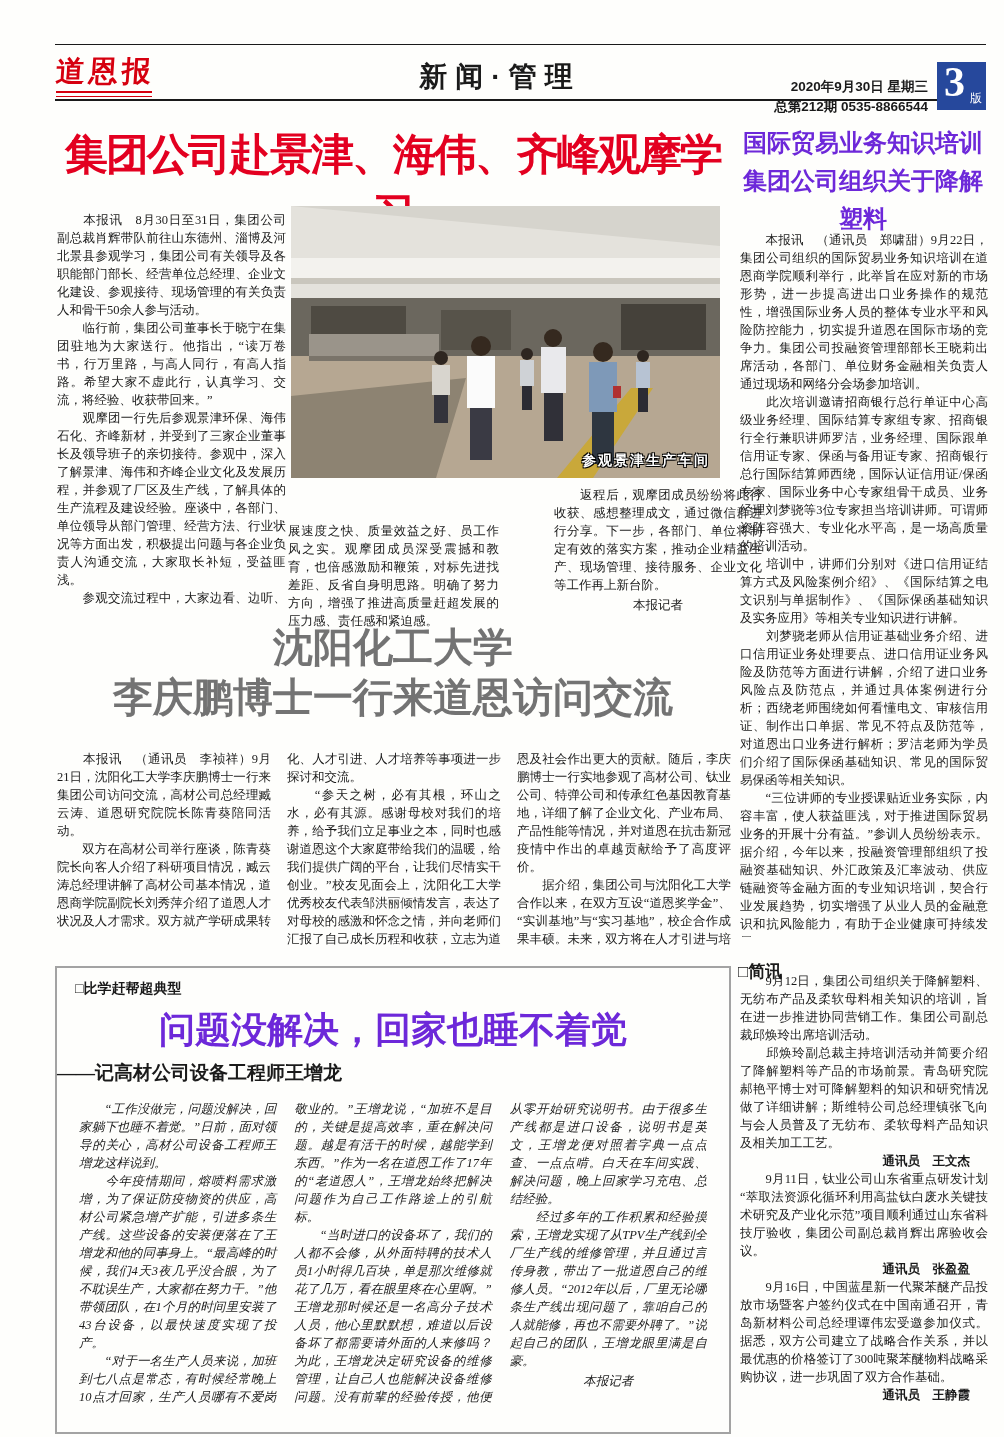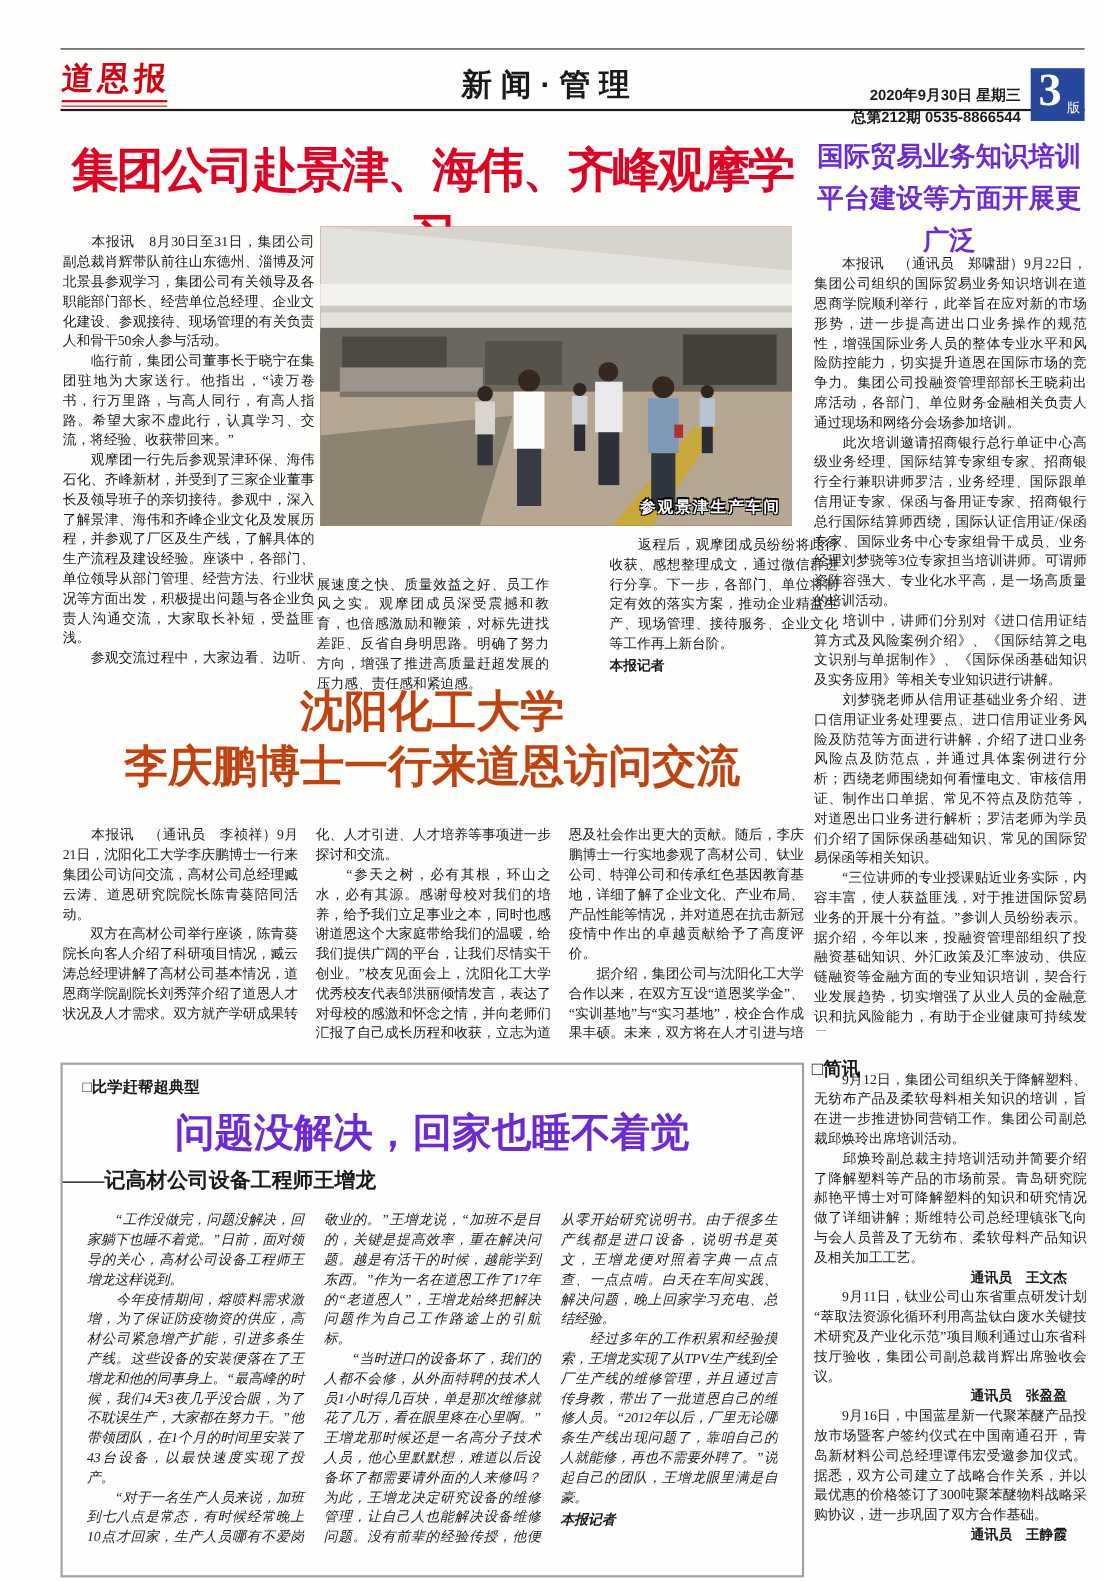--- a/index.html
+++ b/index.html
@@ -21,30 +21,30 @@
   .pagebox .num{position:absolute;left:7px;top:-4px;font-family:"Liberation Serif",serif;
         font-size:42px;font-weight:bold;}
   .pagebox .lab{position:absolute;right:4px;bottom:3px;font-size:12px;font-family:"Liberation Sans",sans-serif;}
   
   .lead-headline{position:absolute;left:55px;top:126px;width:676px;text-align:center;
         font-family:"Liberation Sans",sans-serif;font-weight:900;font-size:43px;letter-spacing:-2px;
         color:#e30020;}
   .training-headline{position:absolute;left:735px;top:124px;width:256px;text-align:center;
         font-family:"Liberation Sans",sans-serif;font-weight:900;font-size:24px;line-height:38px;color:#6d28d9;}
   .visit-headline{position:absolute;left:55px;top:622px;width:676px;text-align:center;
-        font-family:"Liberation Sans",sans-serif;font-weight:900;font-size:40px;line-height:50px;color:#c2410c;}
+        font-family:"Liberation Sans",sans-serif;font-weight:900;font-size:40px;line-height:50px;color:#737373;}
   
   .btxt{font-size:12.5px;line-height:18px;text-align:justify;}
   .btxt p{margin:0;}
   .lead-col1{position:absolute;left:57px;top:211px;width:229px;height:396px;overflow:hidden;}
   .lead-col2{position:absolute;left:288px;top:486px;width:211px;height:126px;overflow:hidden;margin-top:36px;}
   .lead-col3{position:absolute;left:512px;top:486px;width:208px;height:126px;overflow:hidden;margin-left:42px;}
-  .byline{font-weight:bold;text-align:left;margin-top:2px !important;font-style:normal;}
+  .byline{font-weight:normal;text-align:center;margin-top:2px !important;font-style:normal;}
   
-  .photo{position:absolute;left:291px;top:206px;width:429px;height:272px;overflow:hidden;background:#c2410c;}
+  .photo{position:absolute;left:291px;top:206px;width:429px;height:272px;overflow:hidden;background:#0f766e;}
   .photo-caption{position:absolute;right:10px;bottom:8px;color:#fff;font-weight:bold;
         font-size:14px;font-family:"Liberation Sans",sans-serif;letter-spacing:2px;
         text-shadow:1px 1px 0 #000,-1px -1px 0 #000,1px -1px 0 #000,-1px 1px 0 #000;}
   
   .visit-body{position:absolute;left:57px;top:750px;width:674px;height:214px;overflow:hidden;
         column-count:3;column-gap:16px;}
   
   .training-body{position:absolute;left:740px;top:231px;width:248px;height:706px;overflow:hidden;}
   .briefs-header{position:absolute;left:738px;top:960px;font-family:"Liberation Sans",sans-serif;
         font-weight:bold;font-size:17px;}
@@ -146,21 +146,21 @@
   </div>
   <div class="visit-body btxt">
     <p>　　本报讯　（通讯员　李祯祥）9月21日，沈阳化工大学李庆鹏博士一行来集团公司访问交流，高材公司总经理臧云涛、道恩研究院院长陈青葵陪同活动。</p>
     <p>　　双方在高材公司举行座谈，陈青葵院长向客人介绍了科研项目情况，臧云涛总经理讲解了高材公司基本情况，道恩商学院副院长刘秀萍介绍了道恩人才状况及人才需求。双方就产学研成果转化、人才引进、人才培养等事项进一步探讨和交流。</p>
     <p>　　“参天之树，必有其根，环山之水，必有其源。感谢母校对我们的培养，给予我们立足事业之本，同时也感谢道恩这个大家庭带给我们的温暖，给我们提供广阔的平台，让我们尽情实干创业。”校友见面会上，沈阳化工大学优秀校友代表邹洪丽倾情发言，表达了对母校的感激和怀念之情，并向老师们汇报了自己成长历程和收获，立志为道恩及社会作出更大的贡献。随后，李庆鹏博士一行实地参观了高材公司、钛业公司、特弹公司和传承红色基因教育基地，详细了解了企业文化、产业布局、产品性能等情况，并对道恩在抗击新冠疫情中作出的卓越贡献给予了高度评价。</p>
     <p>　　据介绍，集团公司与沈阳化工大学合作以来，在双方互设“道恩奖学金”、“实训基地”与“实习基地”，校企合作成果丰硕。未来，双方将在人才引进与培养、科技研发、项目合作、成果转化、平台建设等方面开展更广泛、更深入的合作，加快实现新的战略目标和美好愿景。</p>
   </div>
 
   <div class="training-headline">
     <div>国际贸易业务知识培训</div>
-    <div>平台建设等方面开展更广泛</div>
+    <div>集团公司组织关于降解塑料</div>
   </div>
   <div class="training-body btxt">
     <p>　　本报讯　（通讯员　郑啸甜）9月22日，集团公司组织的国际贸易业务知识培训在道恩商学院顺利举行，此举旨在应对新的市场形势，进一步提高进出口业务操作的规范性，增强国际业务人员的整体专业水平和风险防控能力，切实提升道恩在国际市场的竞争力。集团公司投融资管理部部长王晓莉出席活动，各部门、单位财务金融相关负责人通过现场和网络分会场参加培训。</p>
     <p>　　此次培训邀请招商银行总行单证中心高级业务经理、国际结算专家组专家、招商银行全行兼职讲师罗洁，业务经理、国际跟单信用证专家、保函与备用证专家、招商银行总行国际结算师西绕，国际认证信用证/保函专家、国际业务中心专家组骨干成员、业务经理刘梦骁等3位专家担当培训讲师。可谓师资阵容强大、专业化水平高，是一场高质量的培训活动。</p>
     <p>　　培训中，讲师们分别对《进口信用证结算方式及风险案例介绍》、《国际结算之电文识别与单据制作》、《国际保函基础知识及实务应用》等相关专业知识进行讲解。</p>
     <p>　　刘梦骁老师从信用证基础业务介绍、进口信用证业务处理要点、进口信用证业务风险及防范等方面进行讲解，介绍了进口业务风险点及防范点，并通过具体案例进行分析；西绕老师围绕如何看懂电文、审核信用证、制作出口单据、常见不符点及防范等，对道恩出口业务进行解析；罗洁老师为学员们介绍了国际保函基础知识、常见的国际贸易保函等相关知识。</p>
     <p>　　“三位讲师的专业授课贴近业务实际，内容丰富，使人获益匪浅，对于推进国际贸易业务的开展十分有益。”参训人员纷纷表示。据介绍，今年以来，投融资管理部组织了投融资基础知识、外汇政策及汇率波动、供应链融资等金融方面的专业知识培训，契合行业发展趋势，切实增强了从业人员的金融意识和抗风险能力，有助于企业健康可持续发展。</p>
   </div>
 
   <div class="briefs-header">□简讯</div>

